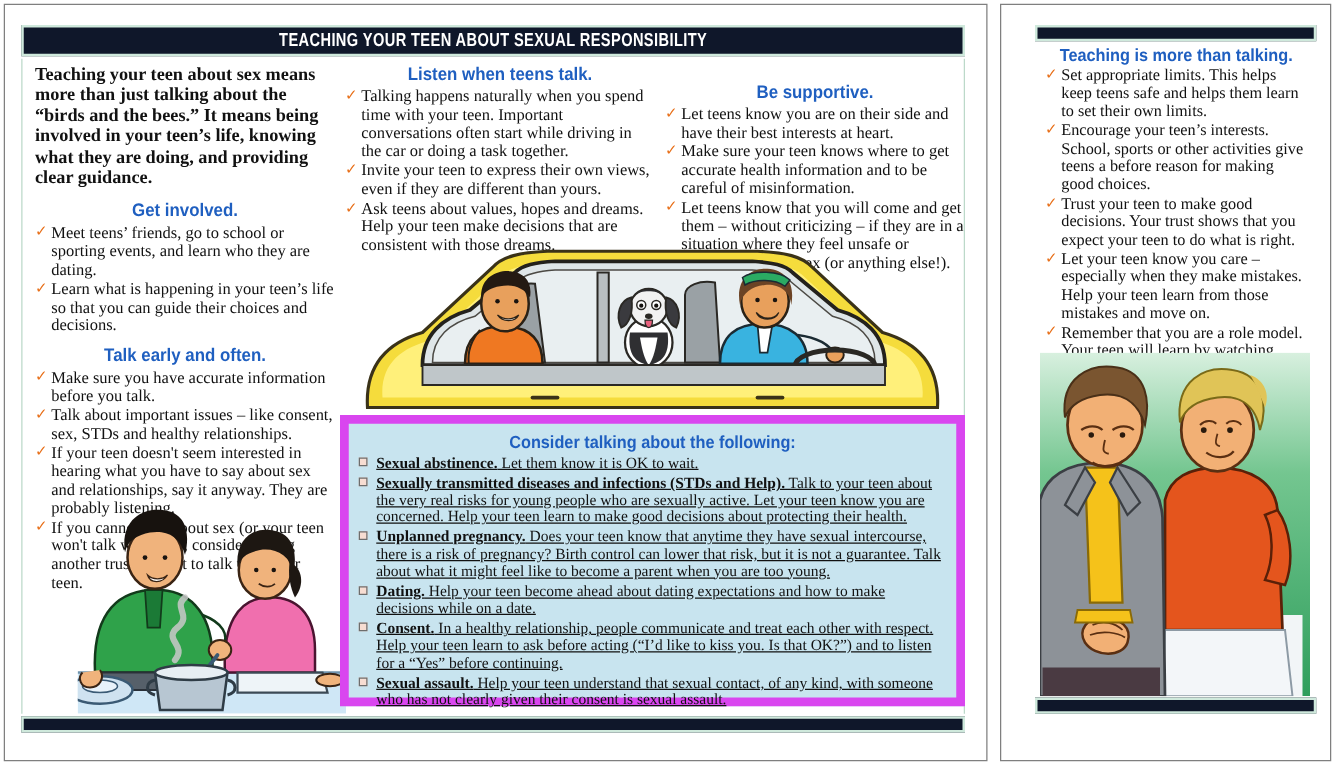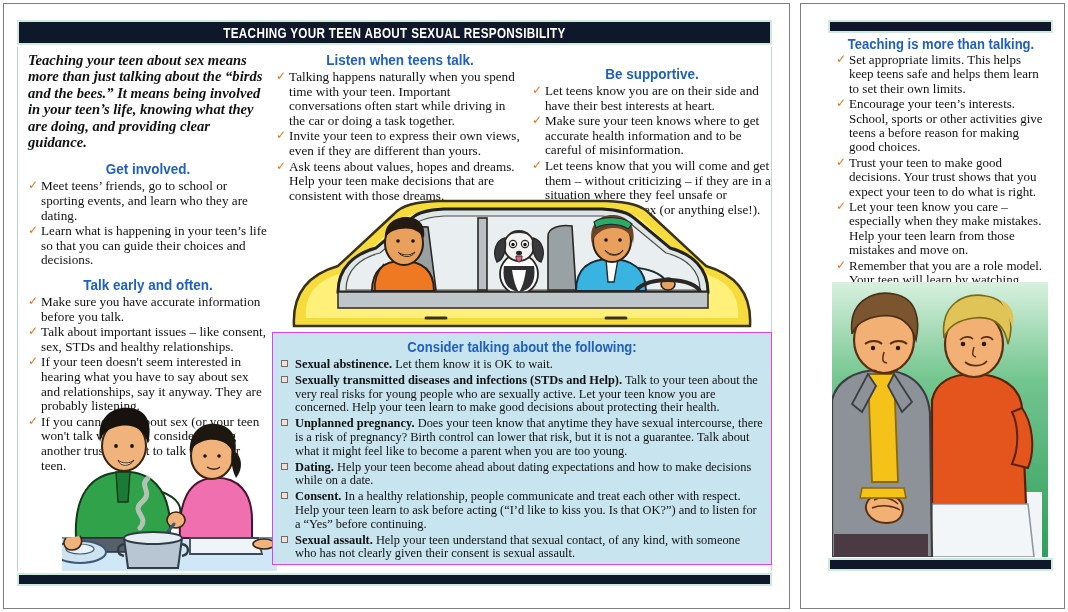--- a/index.html
+++ b/index.html
@@ -28,46 +28,46 @@
   #left-field{position:absolute;left:17px;top:47px;width:755px;height:524px;
               border-left:1px solid #bcd9c9;border-right:1px solid #bcd9c9;
               box-sizing:border-box;}
 
   
   .col{position:absolute;box-sizing:border-box;}
   #col1{left:28px;top:52px;width:240px;}
   #col2{left:276px;top:52px;width:248px;}
   #col3{left:532px;top:36px;width:240px;margin-top:30px;}
 
-  .lead{font-size:14.6px;font-weight:700;line-height:16.4px;margin:0 0 11px 0;font-style:italic;}
+  .lead{font-size:14.6px;font-weight:700;line-height:16.4px;margin:0 0 11px 0;}
   .head{color:#1f5fc0;font-family:"Liberation Sans",sans-serif;font-weight:700;
         font-size:14.5px;text-align:center;margin:3px 0 2px 0;
         transform:scaleX(.93);transform-origin:center;}
   #col2 .head,#col3 .head{margin-top:0;}
 
   ul.checks{list-style:none;margin:0;padding:0;}
   ul.checks li{position:relative;padding-left:13px;font-size:13.2px;
                line-height:14.6px;margin-bottom:1px;}
   ul.checks li .ck{position:absolute;left:0;top:-1px;color:#e8701a;
        font-size:12px;font-weight:700;font-family:"DejaVu Sans",sans-serif;}
 
   
   .art{position:absolute;overflow:hidden;}
   #art-car{left:276px;top:196px;width:496px;height:136px;}
   #art-kitchen{left:62px;top:388px;width:215px;height:183px;}
   #art-men{left:832px;top:282px;width:216px;height:275px;}
 
   
   #bluebox{position:absolute;left:272px;top:332px;width:500px;height:233px;
-     background:#c8e4ef;border:1px solid #d946ef;box-sizing:border-box;
+     background:#c8e4ef;border:7px solid #d946ef;box-sizing:border-box;
      padding:6px 8px 6px 8px;}
   #bluebox .head{margin:0 0 3px 0;font-size:14px;}
   ul.boxes{list-style:none;margin:0;padding:0;}
   ul.boxes li{position:relative;padding-left:14px;font-size:12.4px;
-              line-height:13.6px;margin-bottom:2.5px;}
+              line-height:13.6px;margin-bottom:2.5px;text-decoration:underline;}
   ul.boxes li .sq{position:absolute;left:0;top:2px;width:7px;height:7px;
        background:#f7ddd2;border:1px solid #6d6d6d;box-sizing:border-box;}
   ul.boxes li b{font-weight:700;}
 
   
   #rcol{position:absolute;left:836px;top:36px;width:210px;}
   #rcol .head{font-size:14px;margin:0 0 1px 0;}
   #rcol ul.checks li{font-size:13px;line-height:14.4px;}
 </style>
 </head>

